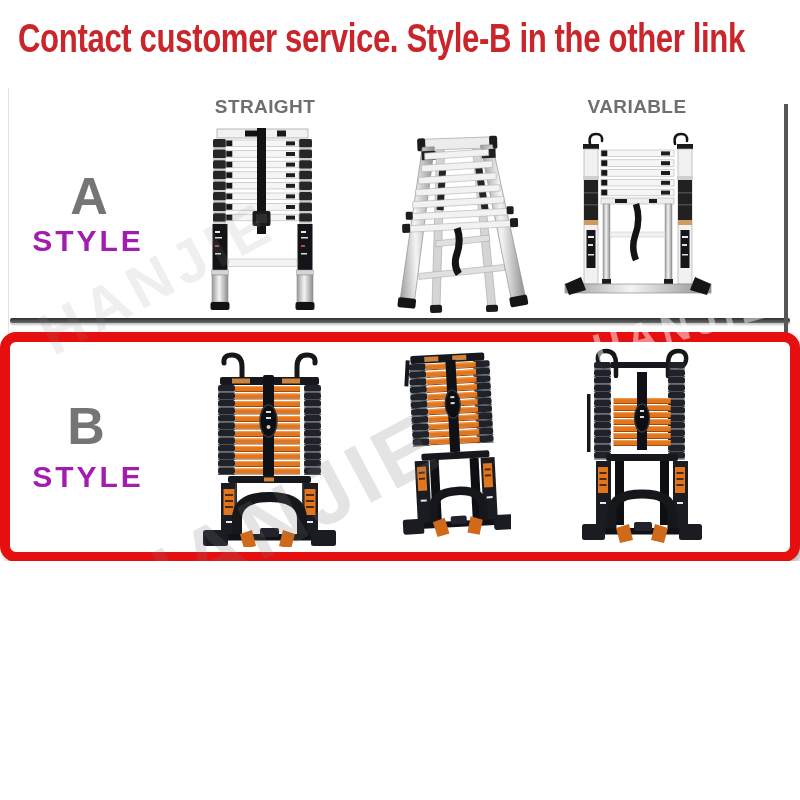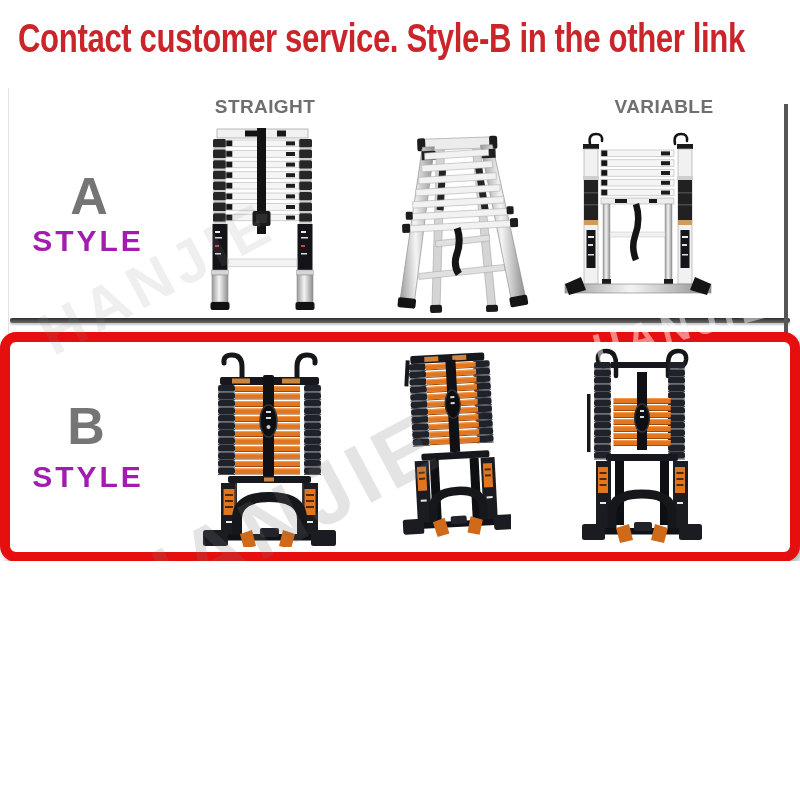--- a/index.html
+++ b/index.html
@@ -72,21 +72,21 @@
           <rect x="6.8" y="1" width="2.8" height="3.2" fill="#e8832a"></rect>
           <rect x="72.4" y="1" width="2.8" height="3.2" fill="#e8832a"></rect>
         </g>
     </defs>
   </svg>
 
   <div id="headline" class="abs">Contact customer service. Style-B in the other link</div>
 
   <div id="row-a" class="abs rowgrp">
     <div class="abs colhdr" style="left:265px">STRAIGHT</div>
-    <div class="abs colhdr" style="left:664px">VARIABLE</div>
+    <div class="abs colhdr" style="left:637px">VARIABLE</div>
     <div class="abs letter" style="left:89px;top:82px">A</div>
     <div class="abs stylelbl" style="left:88px;top:138px">STYLE</div>
 
     <svg class="abs ladder" style="left:205px;top:37px" width="115" height="185" viewBox="0 0 115 185">
       <rect x="12" y="4" width="91" height="9" fill="#f1f1f1" stroke="#9d9d9d" stroke-width="0.7"></rect>
       <rect x="40" y="5.5" width="16" height="6" fill="#121212"></rect>
         <rect x="72" y="5.5" width="9" height="6" fill="#1a1a1a"></rect>
       <use href="#aCol" x="8" y="14"></use>
         <use href="#aCol" x="8" y="24.6"></use>
         <use href="#aCol" x="8" y="35.2"></use>

